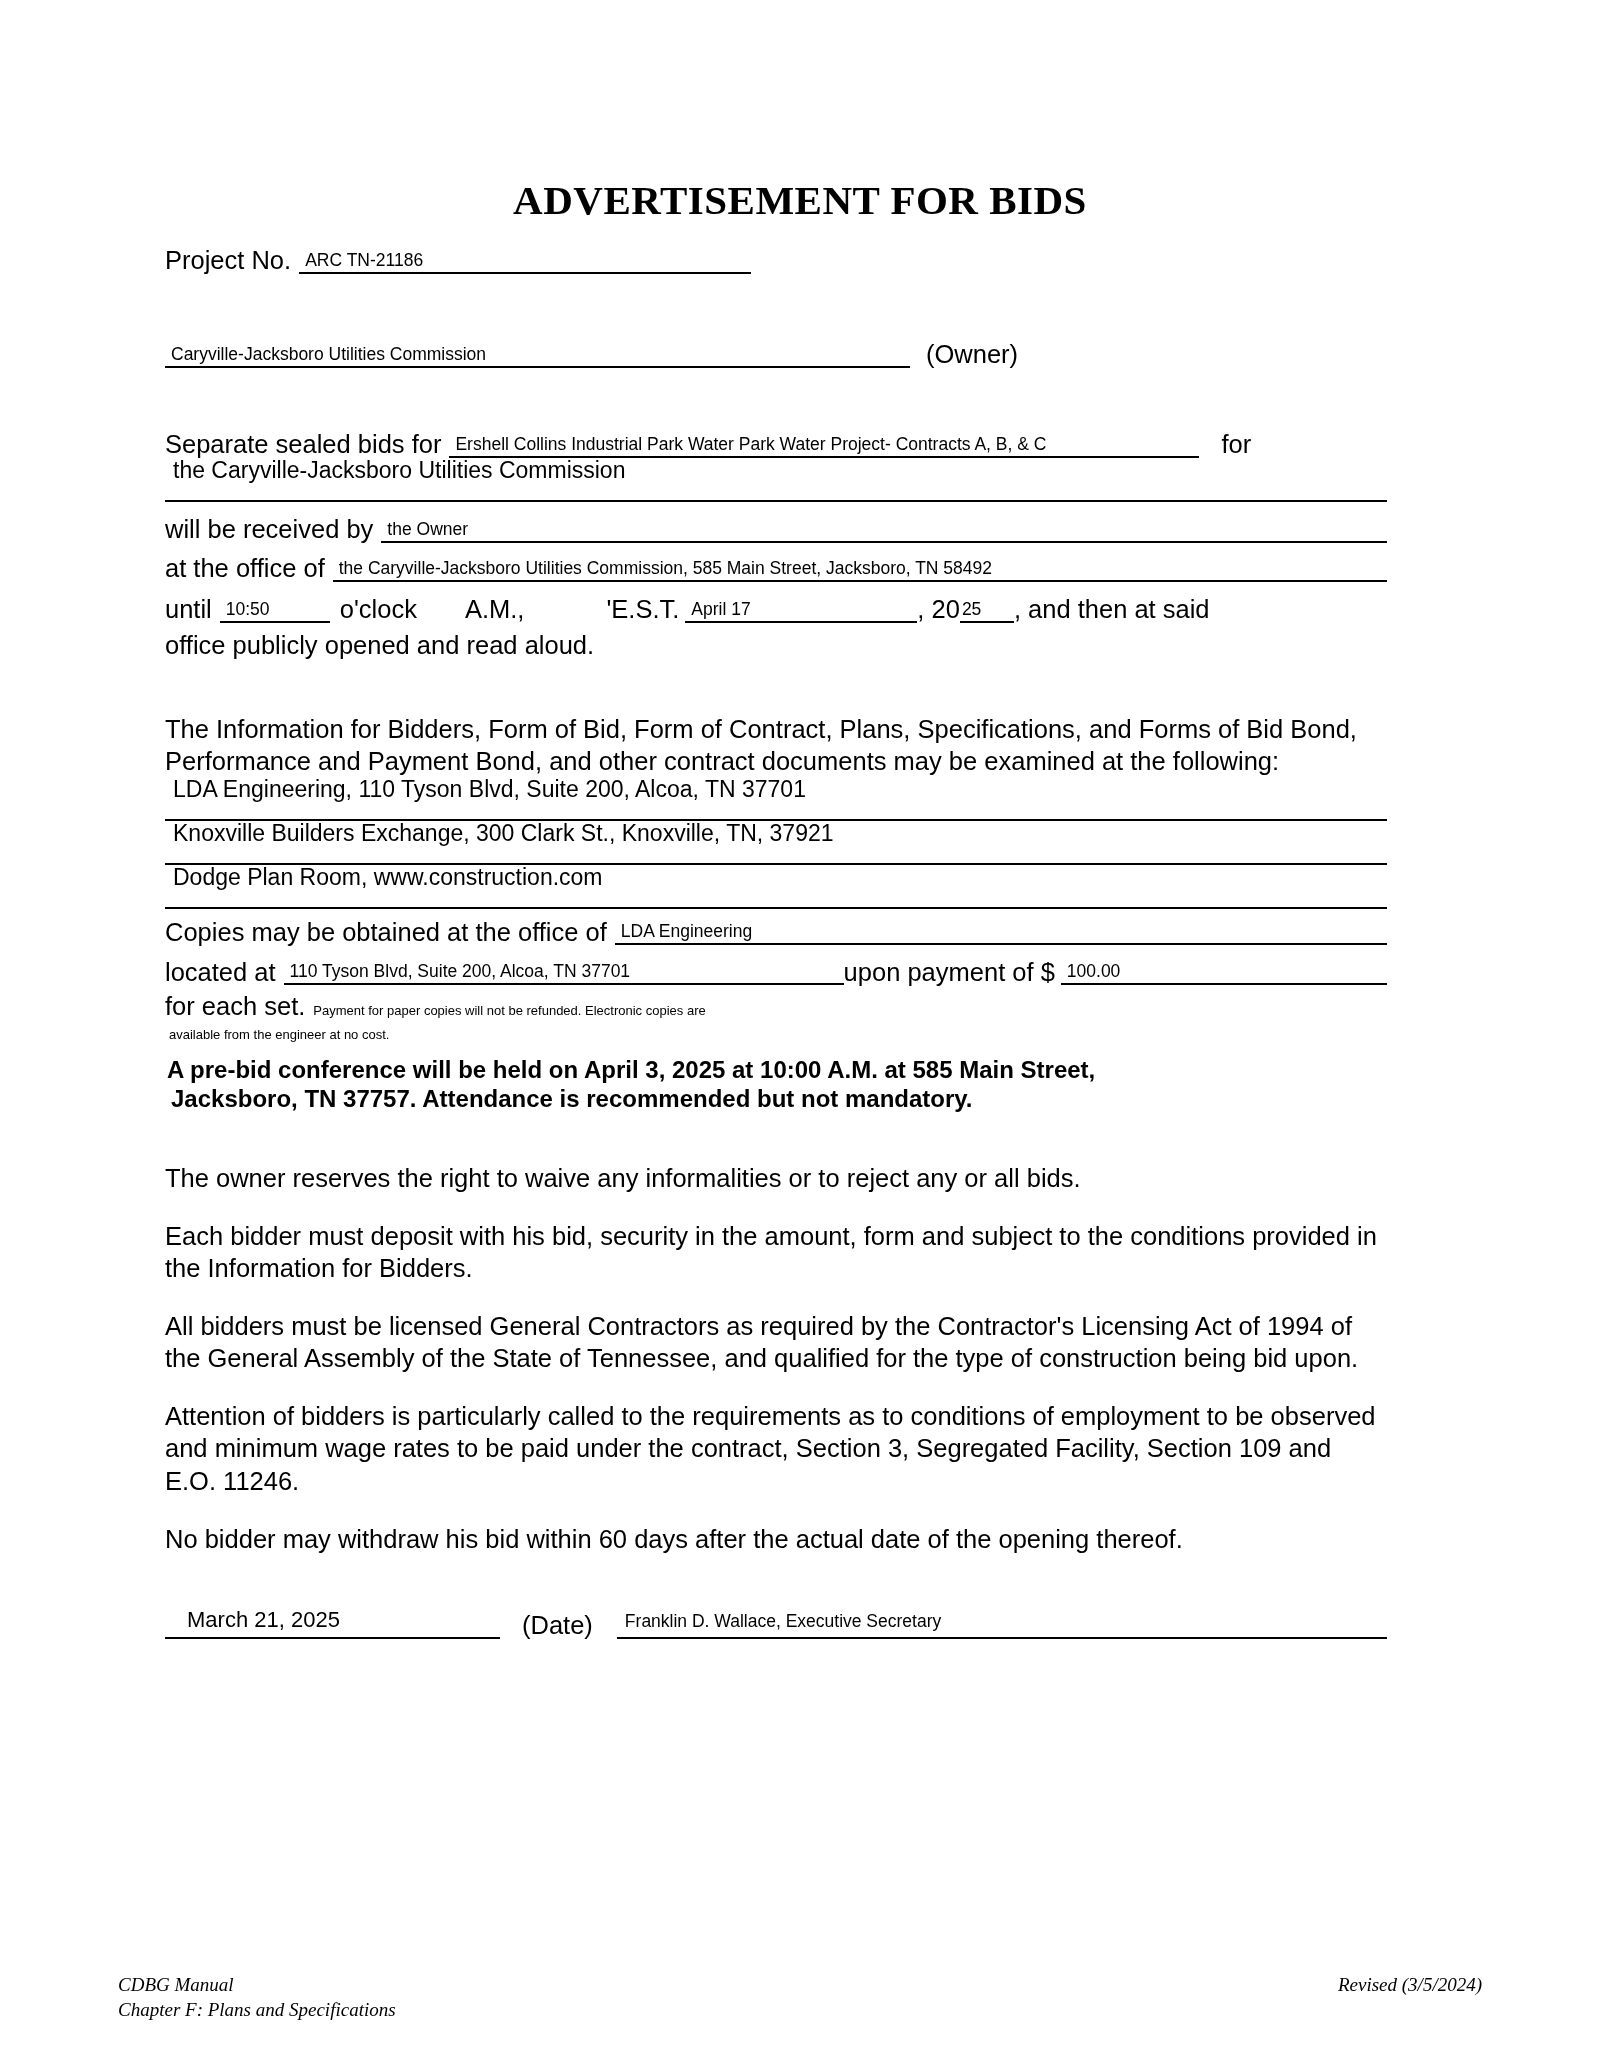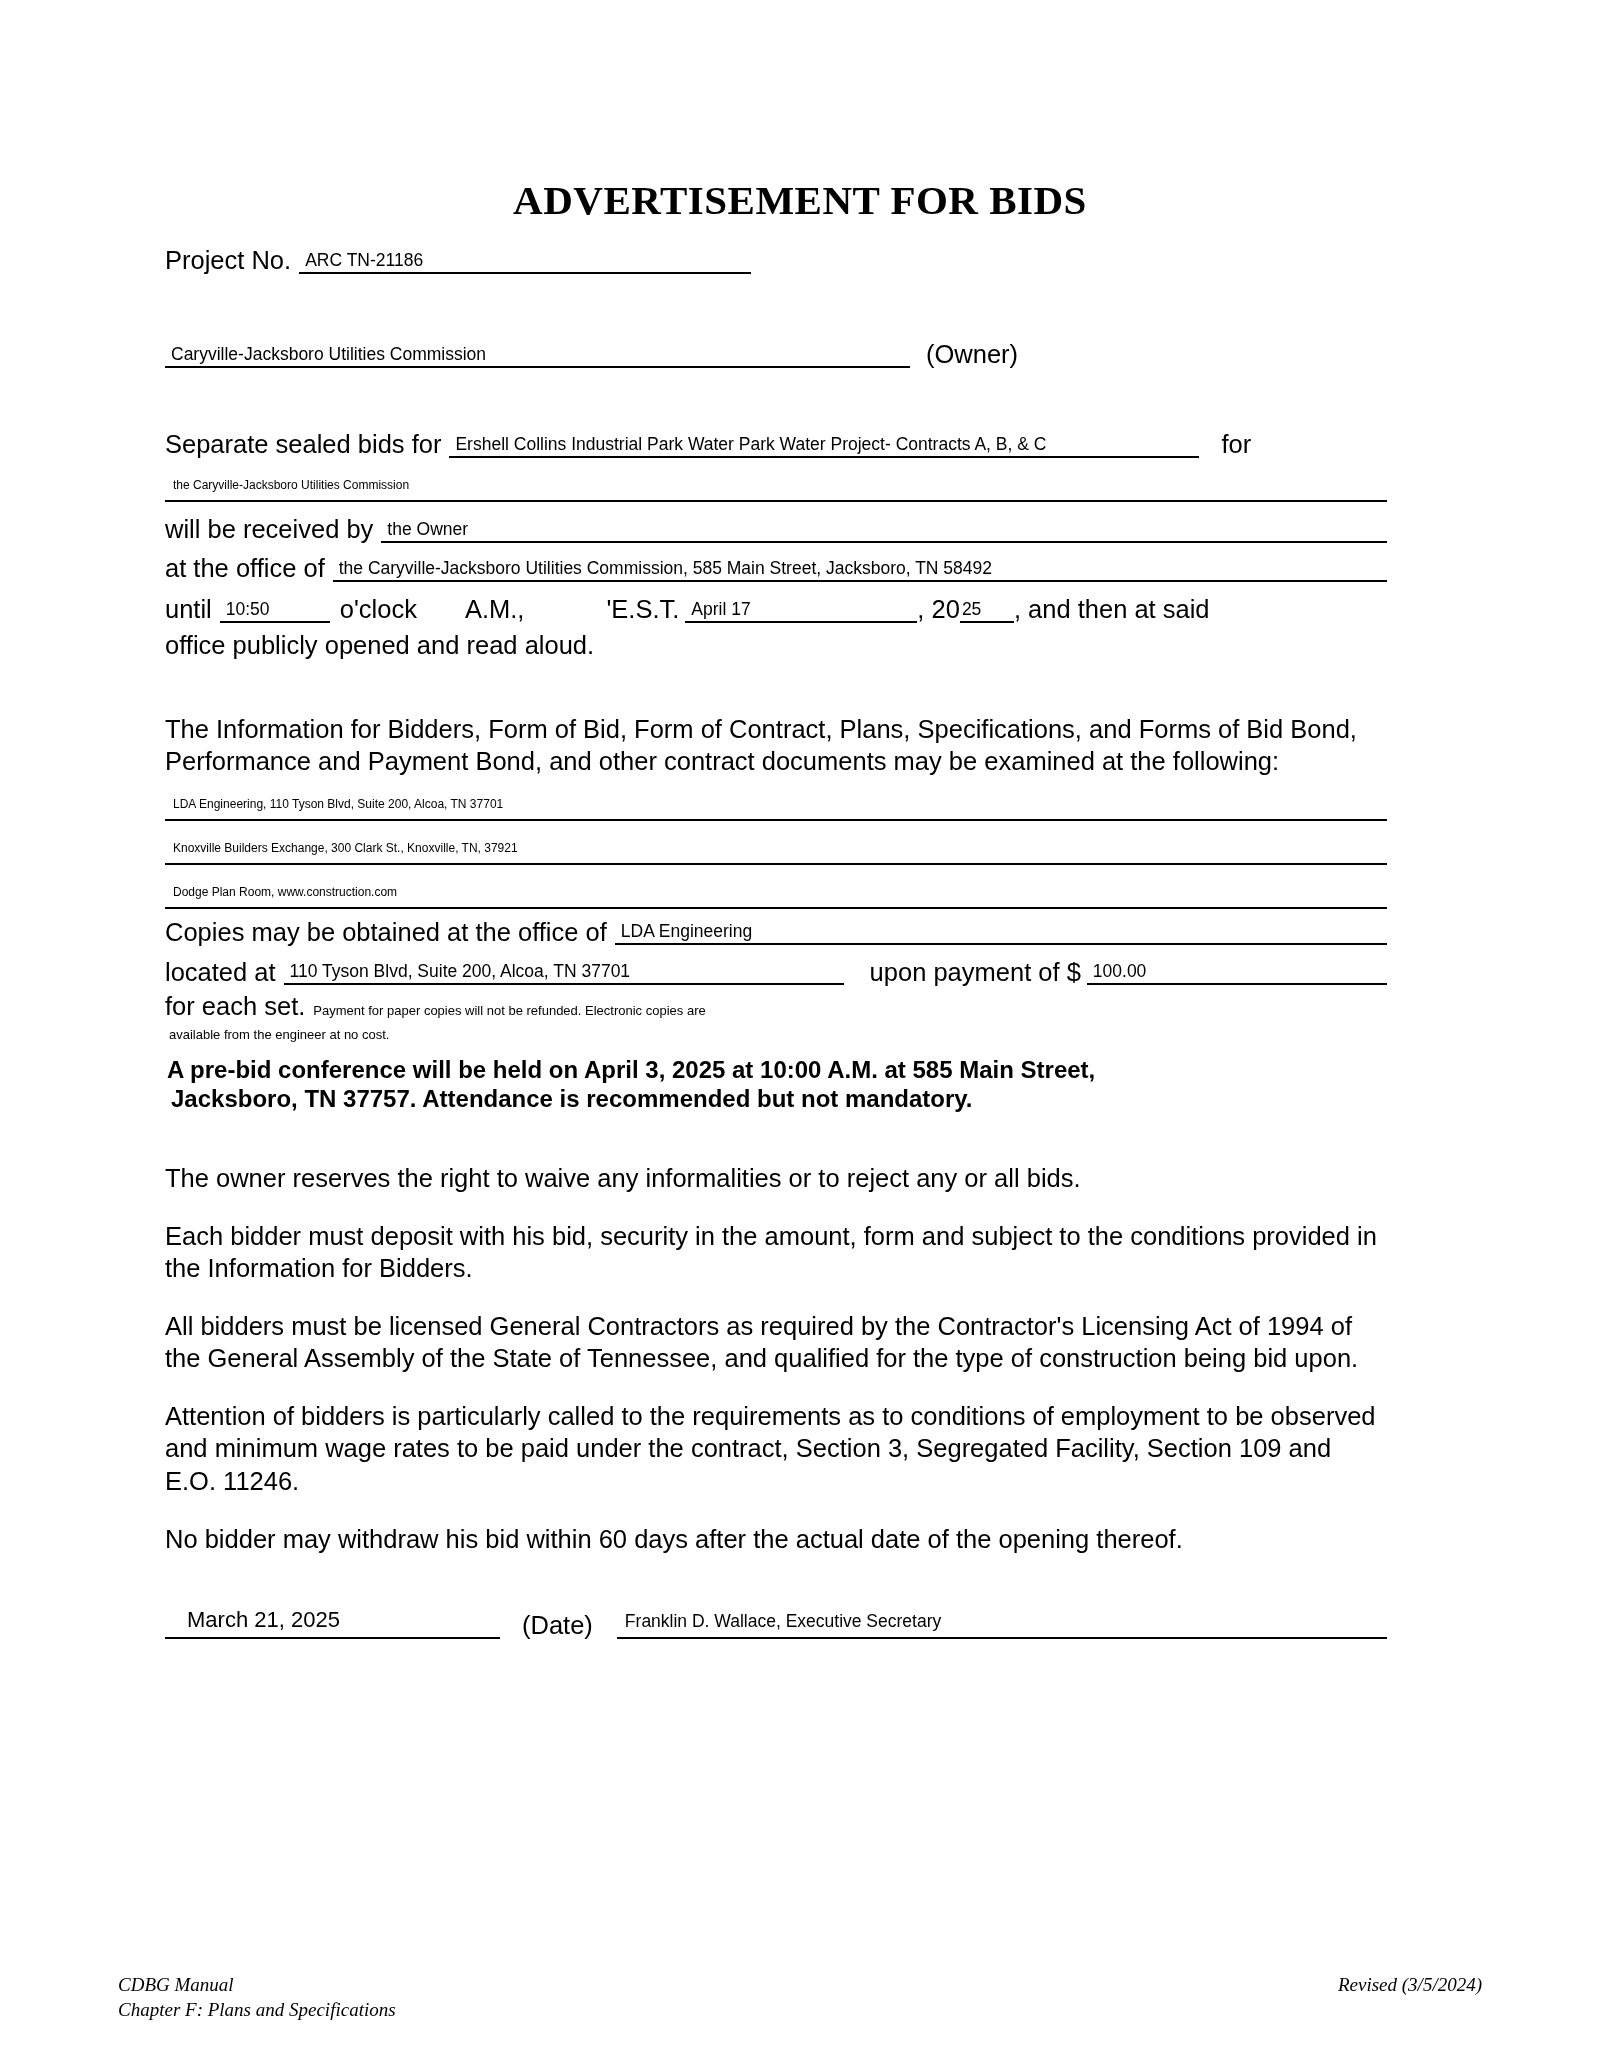--- a/index.html
+++ b/index.html
@@ -86,22 +86,22 @@
   
   .fullline {
     position: relative;
     border-bottom: 2.2px solid #000;
     height: 34px;
     box-sizing: border-box;
   }
   .fullline > .val {
     position: absolute;
     left: 8px;
-    bottom: 8px;
-    font-size: 12px;
+    bottom: 16px;
+    font-size: 23px;
     white-space: nowrap;
   }
 
   
   .para {
     font-size: 25.5px;
     line-height: 1.26;
     margin: 0;
   }
   .para.bold { font-weight: bold; font-size: 24px; line-height: 1.22; }
@@ -259,21 +259,21 @@
       </span>
     </div>
 
     <div style="height:8px;"></div>
 
     <div class="row">
       <span class="label">located at</span>
       <span class="blank" style="width:560px;height:32px;margin-left:8px;">
         <span class="val">110 Tyson Blvd, Suite 200, Alcoa, TN 37701</span>
       </span>
-      <span class="label" style="margin-left:26px;">upon payment of $</span>
+      <span class="label" style="">upon payment of $</span>
       <span class="blank grow" style="height:32px;margin-left:6px;">
         <span class="val">100.00</span>
       </span>
     </div>
 
     <div style="height:8px;"></div>
 
     <div class="row" style="align-items:baseline;">
       <span class="label">for each set.</span>
       <span class="fill" style="margin-left:8px;">Payment for paper copies will not be refunded. Electronic copies are</span>

